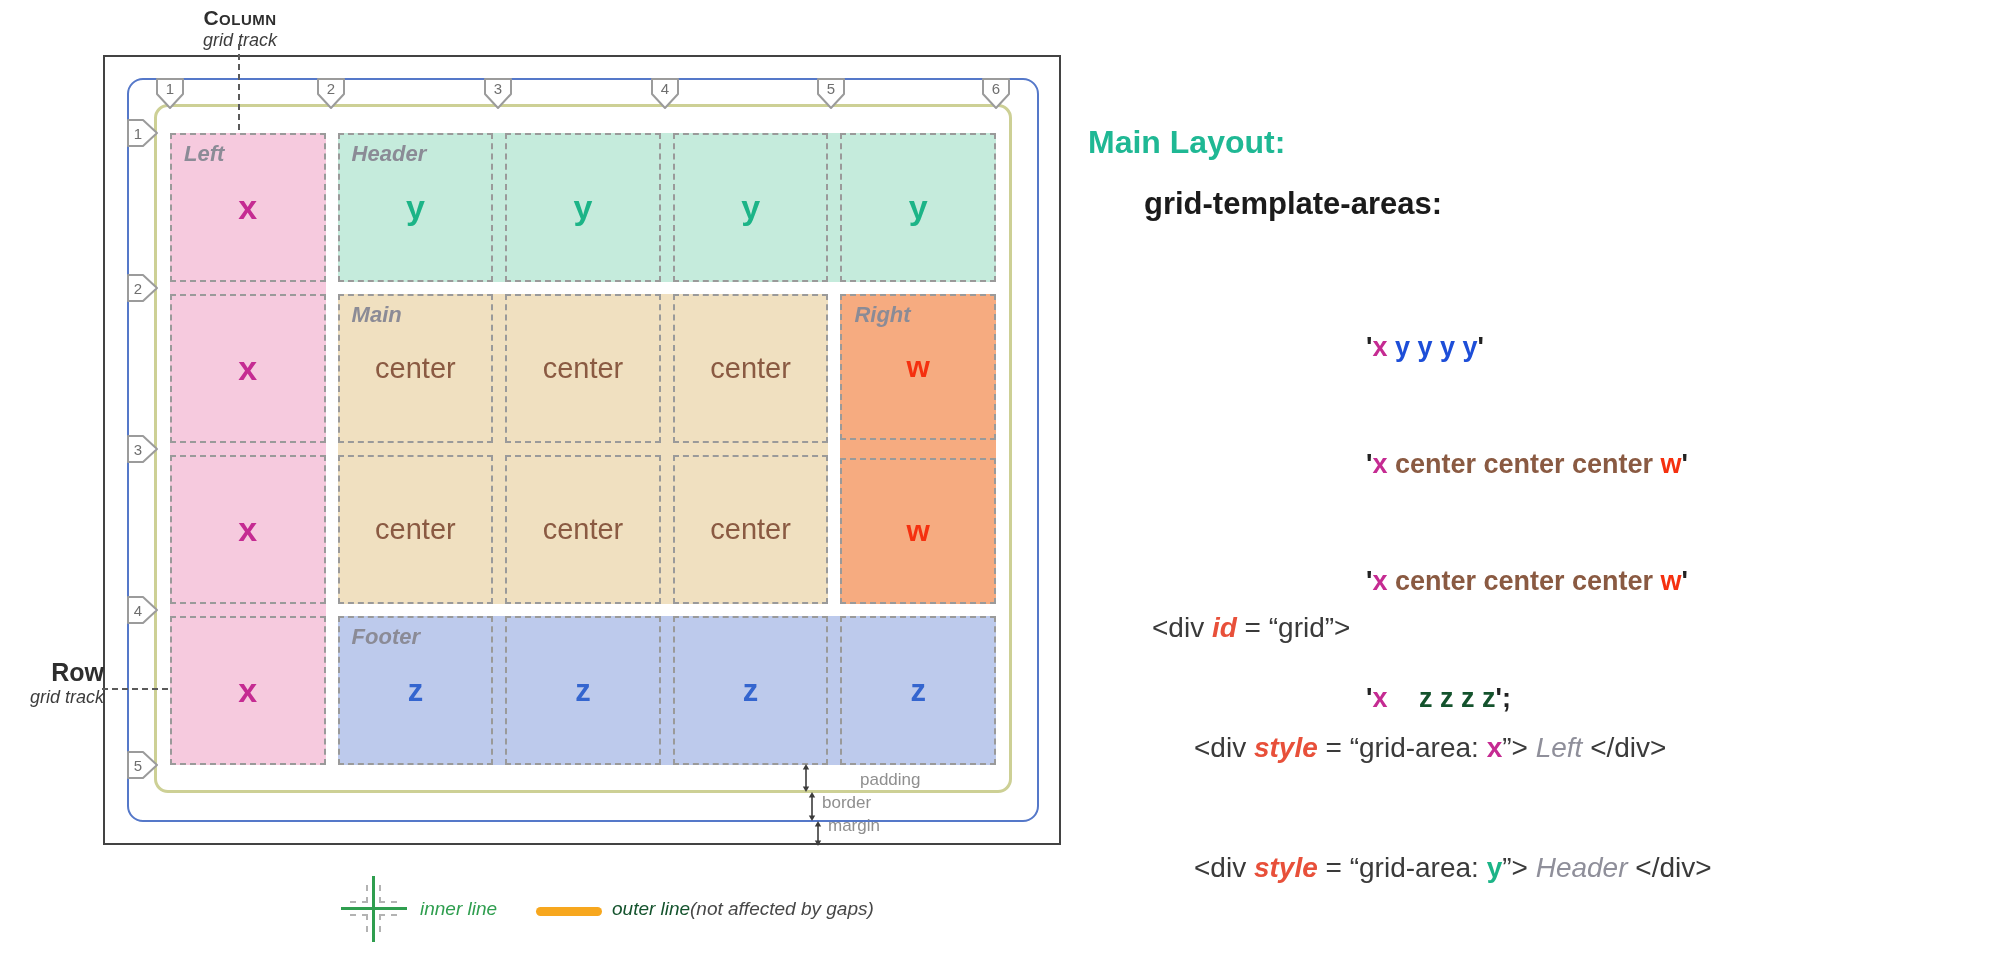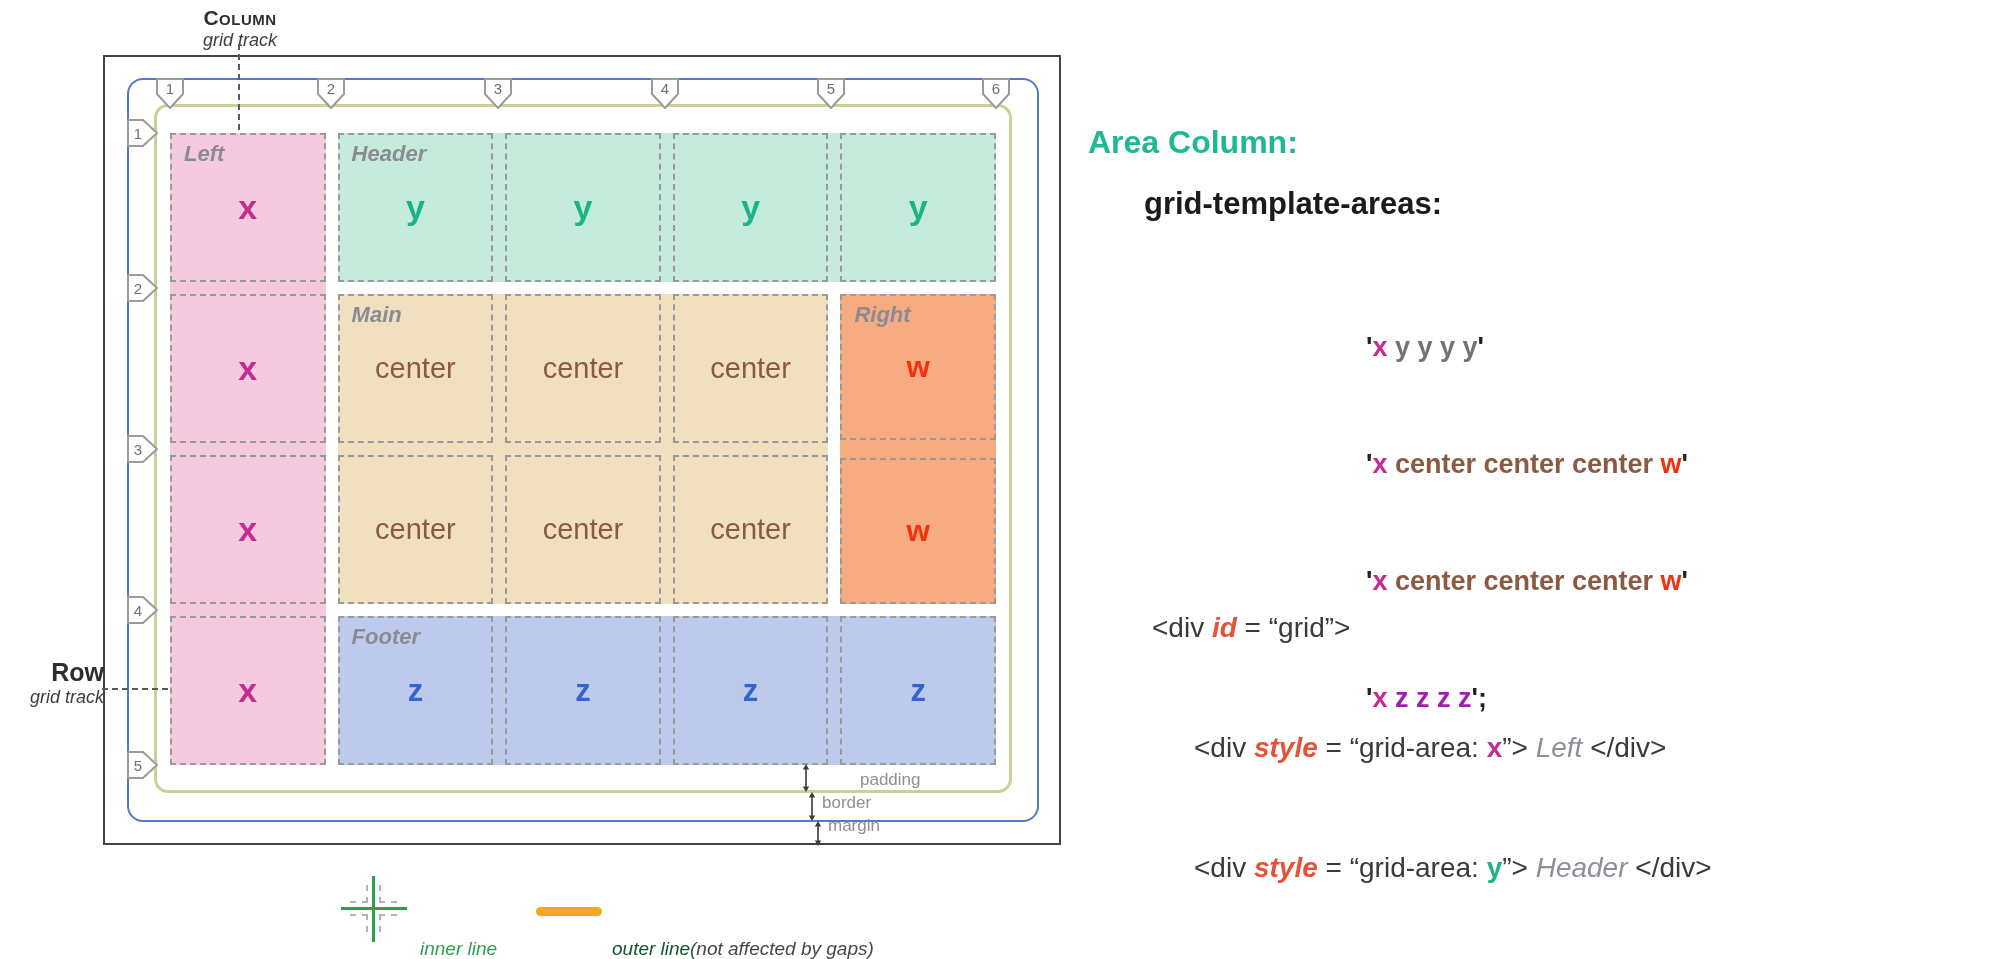--- a/index.html
+++ b/index.html
@@ -51,21 +51,21 @@
 
   
   .cross { left:341px; top:876px; width:66px; height:66px; }
   .cross .v { position:absolute; left:31px; top:0; width:3px; height:66px; background:#2f9e4f; }
   .cross .h { position:absolute; left:0; top:31px; width:66px; height:3px; background:#2f9e4f; }
   .cross .c { position:absolute; width:18px; height:18px; }
   .cross .tl { left:9px;  top:9px;  border-right:2px dashed #b3b3b3; border-bottom:2px dashed #b3b3b3; }
   .cross .tr { left:38px; top:9px;  border-left:2px dashed #b3b3b3;  border-bottom:2px dashed #b3b3b3; }
   .cross .bl { left:9px;  top:38px; border-right:2px dashed #b3b3b3; border-top:2px dashed #b3b3b3; }
   .cross .br { left:38px; top:38px; border-left:2px dashed #b3b3b3;  border-top:2px dashed #b3b3b3; }
-  .legend-text { position:absolute; font-style:italic; font-size:19px;margin-top:40px; }
+  .legend-text { position:absolute; font-style:italic; font-size:19px; }
   .outer-swatch { left:536px; top:907px; width:66px; height:9px; border-radius:5px; background:#f7a71e; }
 
   
   .heading { position:absolute; font-weight:bold; font-size:32px; color:#1fb894; }
   .property { left:1144px; top:186px; font-weight:bold; font-size:31px; color:#1b1b1b; }
   .tmpl { left:1366px; top:250px; font-weight:bold; font-size:27px; line-height:39px; white-space:pre; }
   .code { left:1152px; top:528px; font-size:28px; line-height:40px; color:#3a3a3a; white-space:pre; }
   .code .indent { padding-left:42px; }
 </style>
 </head>
@@ -243,28 +243,28 @@
     <div class="c tl"></div>
     <div class="c tr"></div>
     <div class="c bl"></div>
     <div class="c br"></div>
   </div>
   <div class="legend-text" style="left: 420px; top: 898px; color: rgb(47, 158, 79);">inner line</div>
   <div class="abs outer-swatch"></div>
   <div class="legend-text" style="left: 612px; top: 898px; color: #14532d;">outer line</div>
   <div class="legend-text" style="left: 690px; top: 898px; color: rgb(71, 71, 71);">(not affected by gaps)</div>
 
-  <div class="heading" style="left: 1088px; top: 124px; color: rgb(31, 184, 148);">Area Column:</div>
+  <div class="heading" style="left: 1088px; top: 124px; color: rgb(31, 184, 148);">Main Layout:</div>
   <div class="abs property">grid-template-areas:</div>
 
   <div class="abs tmpl">
-    <div><span style="color: rgb(34, 34, 34);">'</span><span style="color: rgb(197, 43, 146);">x</span><span style="color: #737373;"> y y y y</span><span style="color: rgb(34, 34, 34);">'</span></div>
+    <div><span style="color: rgb(34, 34, 34);">'</span><span style="color: rgb(197, 43, 146);">x</span><span style="color: #1d4ed8;"> y y y y</span><span style="color: rgb(34, 34, 34);">'</span></div>
     <div><span style="color: rgb(34, 34, 34);">'</span><span style="color: rgb(197, 43, 146);">x</span><span style="color: rgb(138, 90, 66);"> center center center </span><span style="color: rgb(245, 48, 15);">w</span><span style="color: rgb(34, 34, 34);">'</span></div>
     <div><span style="color: rgb(34, 34, 34);">'</span><span style="color: rgb(197, 43, 146);">x</span><span style="color: rgb(138, 90, 66);"> center center center </span><span style="color: rgb(245, 48, 15);">w</span><span style="color: rgb(34, 34, 34);">'</span></div>
-    <div><span style="color: rgb(34, 34, 34);">'</span><span style="color: rgb(197, 43, 146);">x</span><span style="color: #a21caf;"> z z z z</span><span style="color: rgb(34, 34, 34);">'</span><span style="color: rgb(34, 34, 34);">;</span></div>
+    <div><span style="color: rgb(34, 34, 34);">'</span><span style="color: rgb(197, 43, 146);">x</span><span style="color: #14532d; margin-left: 24px;"> z z z z</span><span style="color: rgb(34, 34, 34);">'</span><span style="color: rgb(34, 34, 34);">;</span></div>
   </div>
 
 
   <div class="abs code">
     <div><span style="color: rgb(58, 58, 58);">&lt;div </span><span style="color: rgb(232, 80, 58); font-style: italic; font-weight: bold;">id</span><span style="color: rgb(58, 58, 58);"> = </span><span style="color: rgb(58, 58, 58);">“grid”&gt;</span></div>
     <div class="indent"><span style="color: rgb(58, 58, 58);">&lt;div </span><span style="color: rgb(232, 80, 58); font-style: italic; font-weight: bold;">style</span><span style="color: rgb(58, 58, 58);"> = </span><span style="color: rgb(58, 58, 58);">“grid-area: </span><span style="color: rgb(197, 43, 146); font-weight: bold;">x</span><span style="color: rgb(58, 58, 58);">”&gt; </span><span style="color: rgb(143, 143, 154); font-style: italic;">Left </span><span style="color: rgb(58, 58, 58);">&lt;/div&gt;</span></div>
     <div class="indent"><span style="color: rgb(58, 58, 58);">&lt;div </span><span style="color: rgb(232, 80, 58); font-style: italic; font-weight: bold;">style</span><span style="color: rgb(58, 58, 58);"> = </span><span style="color: rgb(58, 58, 58);">“grid-area: </span><span style="color: rgb(28, 180, 135); font-weight: bold;">y</span><span style="color: rgb(58, 58, 58);">”&gt; </span><span style="color: rgb(143, 143, 154); font-style: italic;">Header </span><span style="color: rgb(58, 58, 58);">&lt;/div&gt;</span></div>
     
     
     

